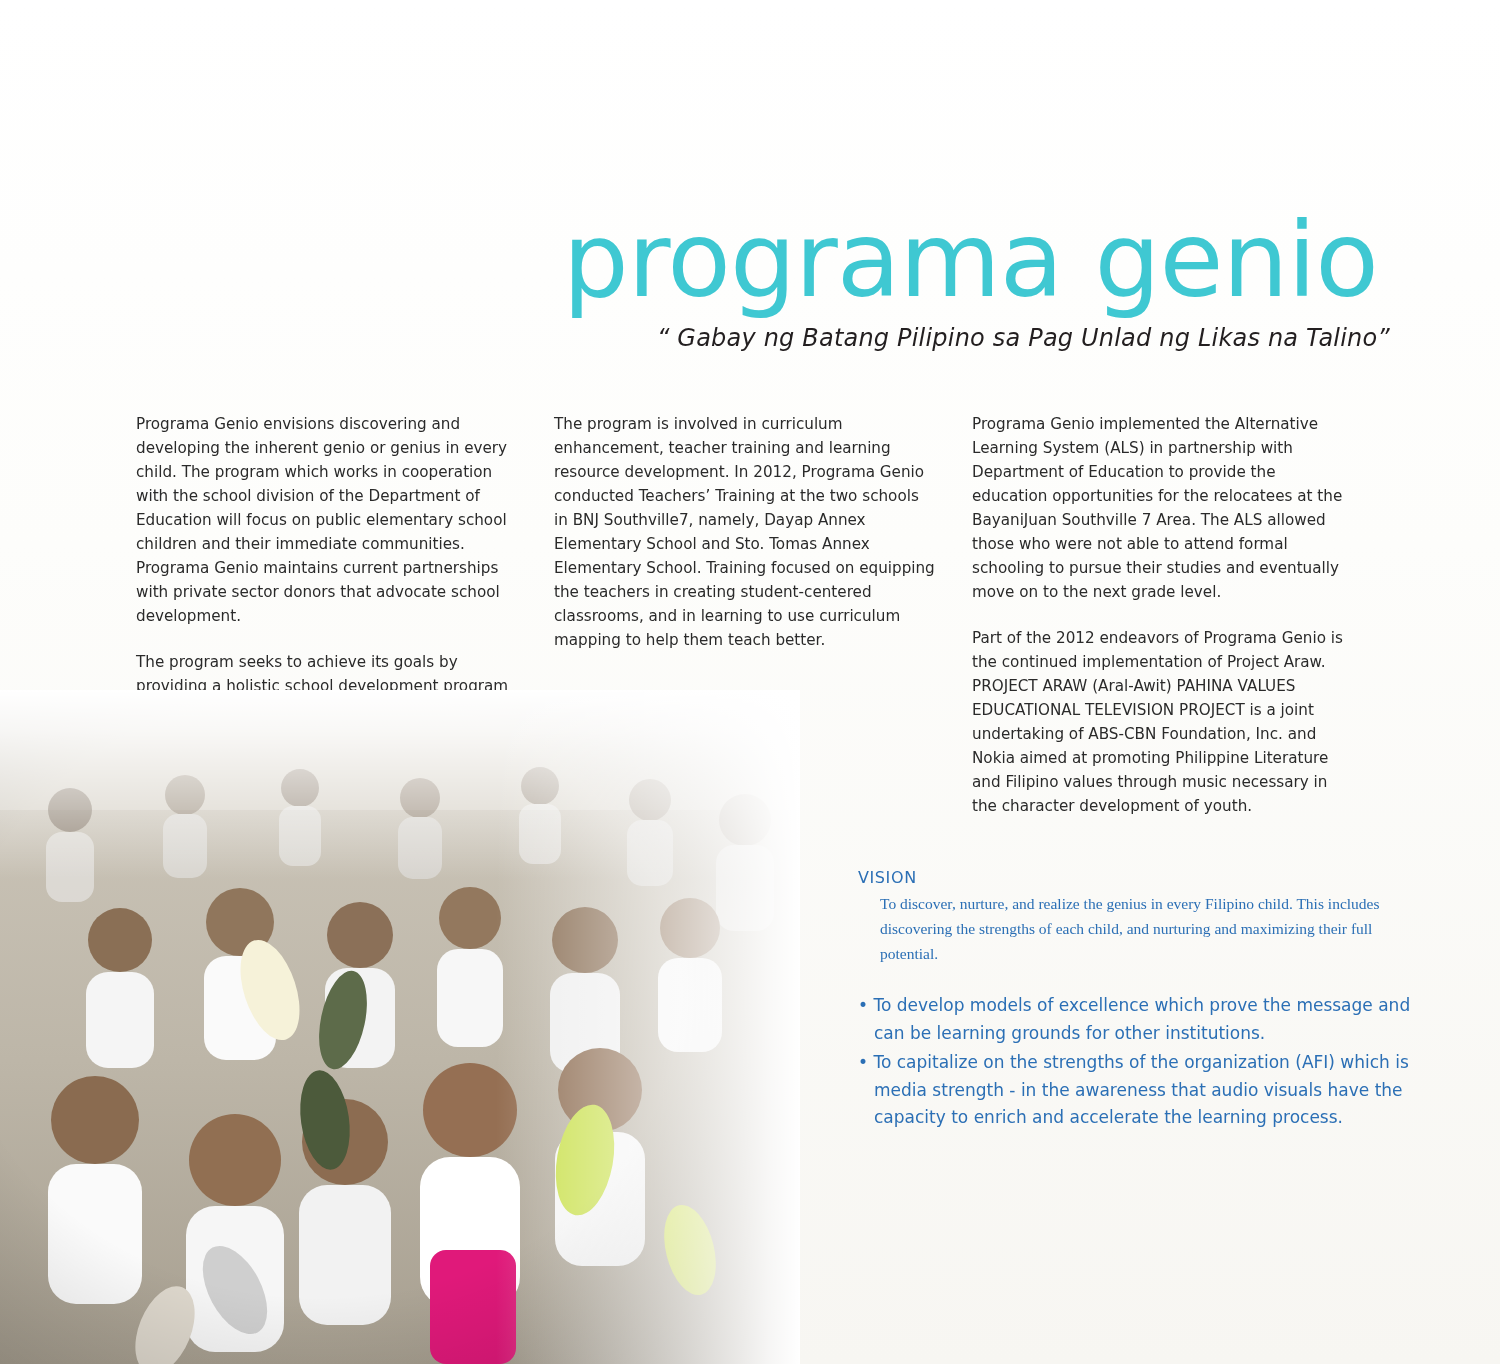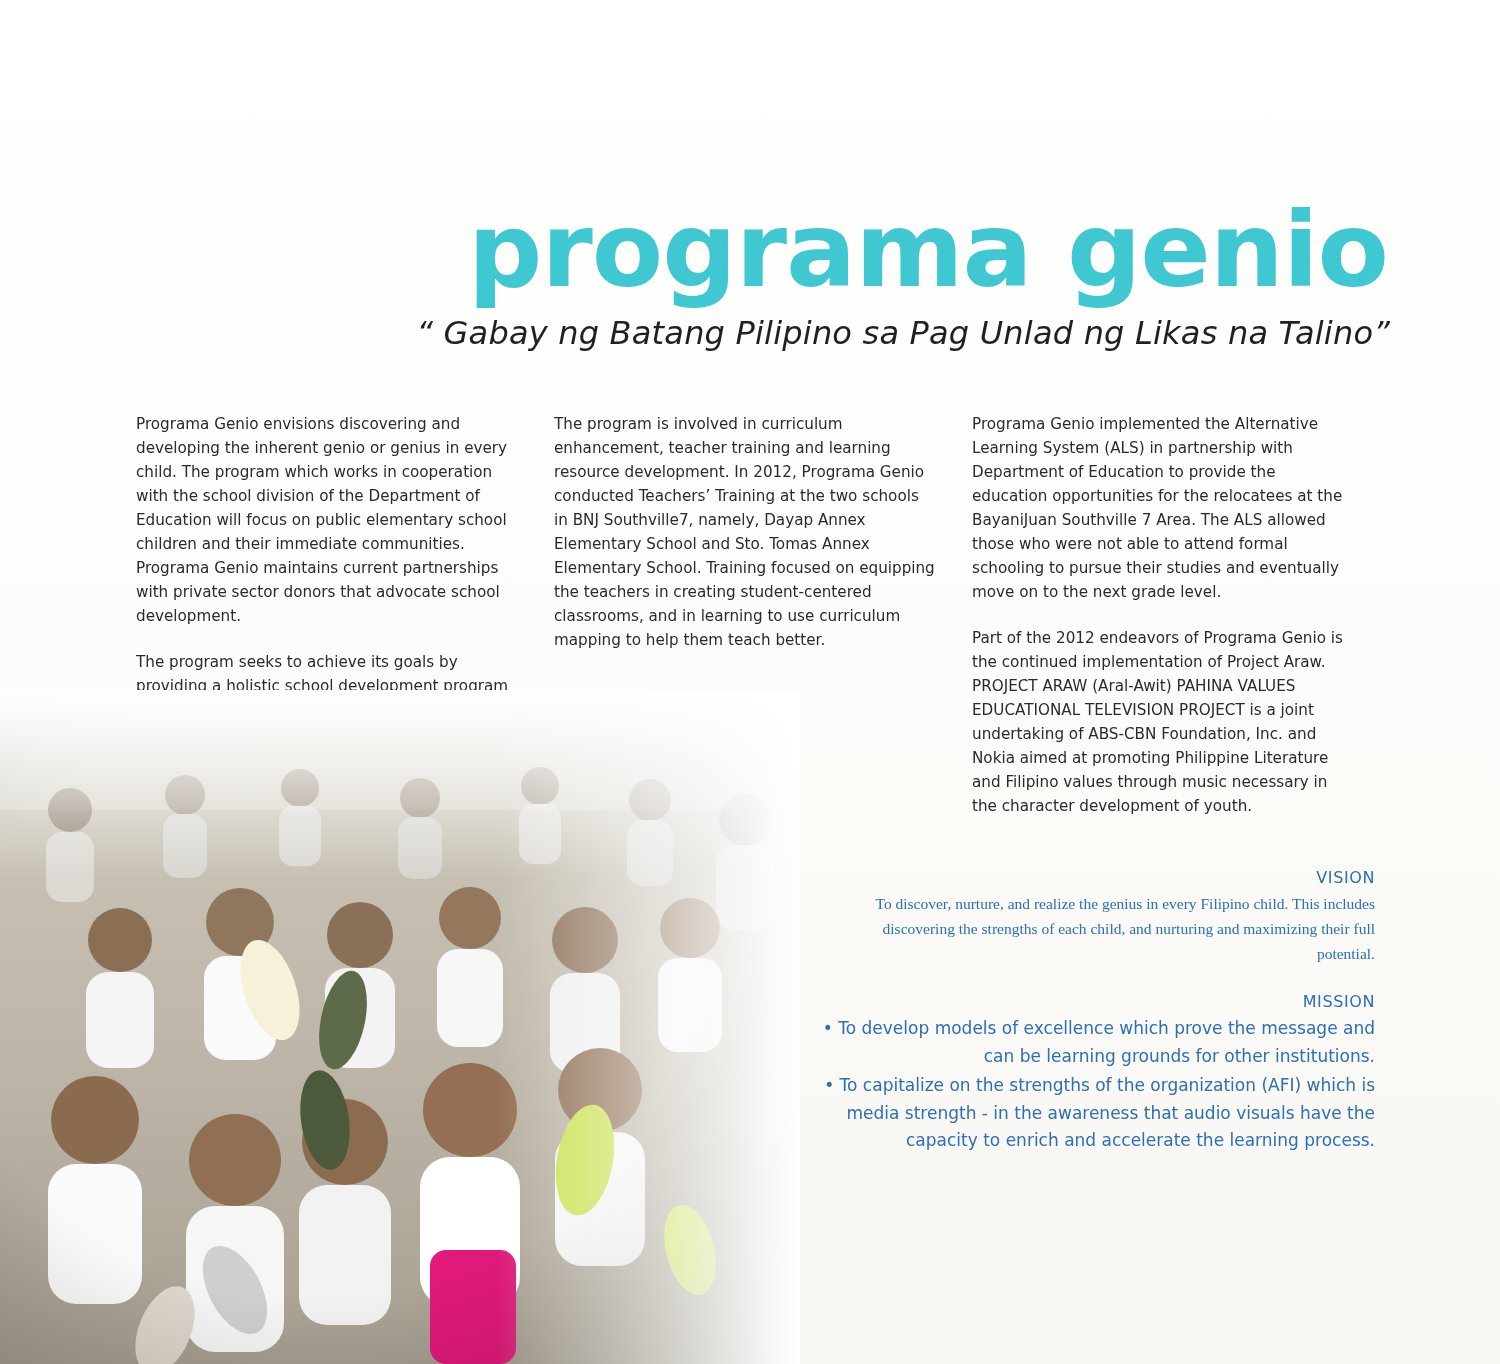--- a/index.html
+++ b/index.html
@@ -26,28 +26,28 @@
     position: absolute;
     top: 196px;
     left: 0;
     width: 1390px;
     text-align: right;
   }
   .main-title {
     font-size: 104px;
     line-height: 1.0;
     color: #3fc8d2;
-    font-weight: 700;
+    font-weight: 400;
     letter-spacing: -1px;
-    margin: 2px;
+    margin: 12px;
     font-family: "DejaVu Sans", sans-serif;
   }
   .subtitle {
     margin: 12px 0 0 0;
-    font-size: 32px;
+    font-size: 24px;
     font-style: italic;
     color: #231f20;
     letter-spacing: 0.2px;
     font-family: "DejaVu Sans", sans-serif;
   }
 
   
   .columns {
     position: absolute;
     top: 412px;
@@ -83,26 +83,25 @@
     inset: 0;
     background:
       linear-gradient(to right, rgba(255,255,255,0) 62%, rgba(255,255,255,0.92) 96%, #fff 100%),
       linear-gradient(to top, rgba(255,255,255,0) 72%, rgba(255,255,255,0.85) 94%, #fff 100%);
     pointer-events: none;
   }
 
   
   .vm {
     position: absolute;
-    left: 815px;
+    left: 858px;
     top: 868px;
     width: 560px;
     color: #2b6fb5;
     font-family: "DejaVu Sans", sans-serif;
-    text-align: right;
   }
   .vm h3 {
     margin: 0 0 4px 0;
     font-size: 16px;
     font-weight: 400;
     letter-spacing: 0.6px;
     color: #2b6fb5;
   }
   .vm p {
     margin: 0;
@@ -228,21 +227,20 @@
     </svg>
     <div class="photo-fade"></div>
   </div>
 
   <div class="vm">
     <div>
       <h3>VISION</h3>
       <p class="indent-hang">To discover, nurture, and realize the genius in every Filipino child. This includes discovering the strengths of each child, and nurturing and maximizing their full potential.</p>
     </div>
     <div class="mission-block">
-      <h3>MISSION</h3>
       <ul class="bullets">
         <li><span class="btxt">To develop models of excellence which prove the message and can be learning grounds for other institutions.</span></li>
         <li><span class="btxt">To capitalize on the strengths of the organization (AFI) which is media strength - in the awareness that audio visuals have the capacity to enrich and accelerate the learning process.</span></li>
       </ul>
     </div>
   </div>
 
 </div>
 
 </body></html>

